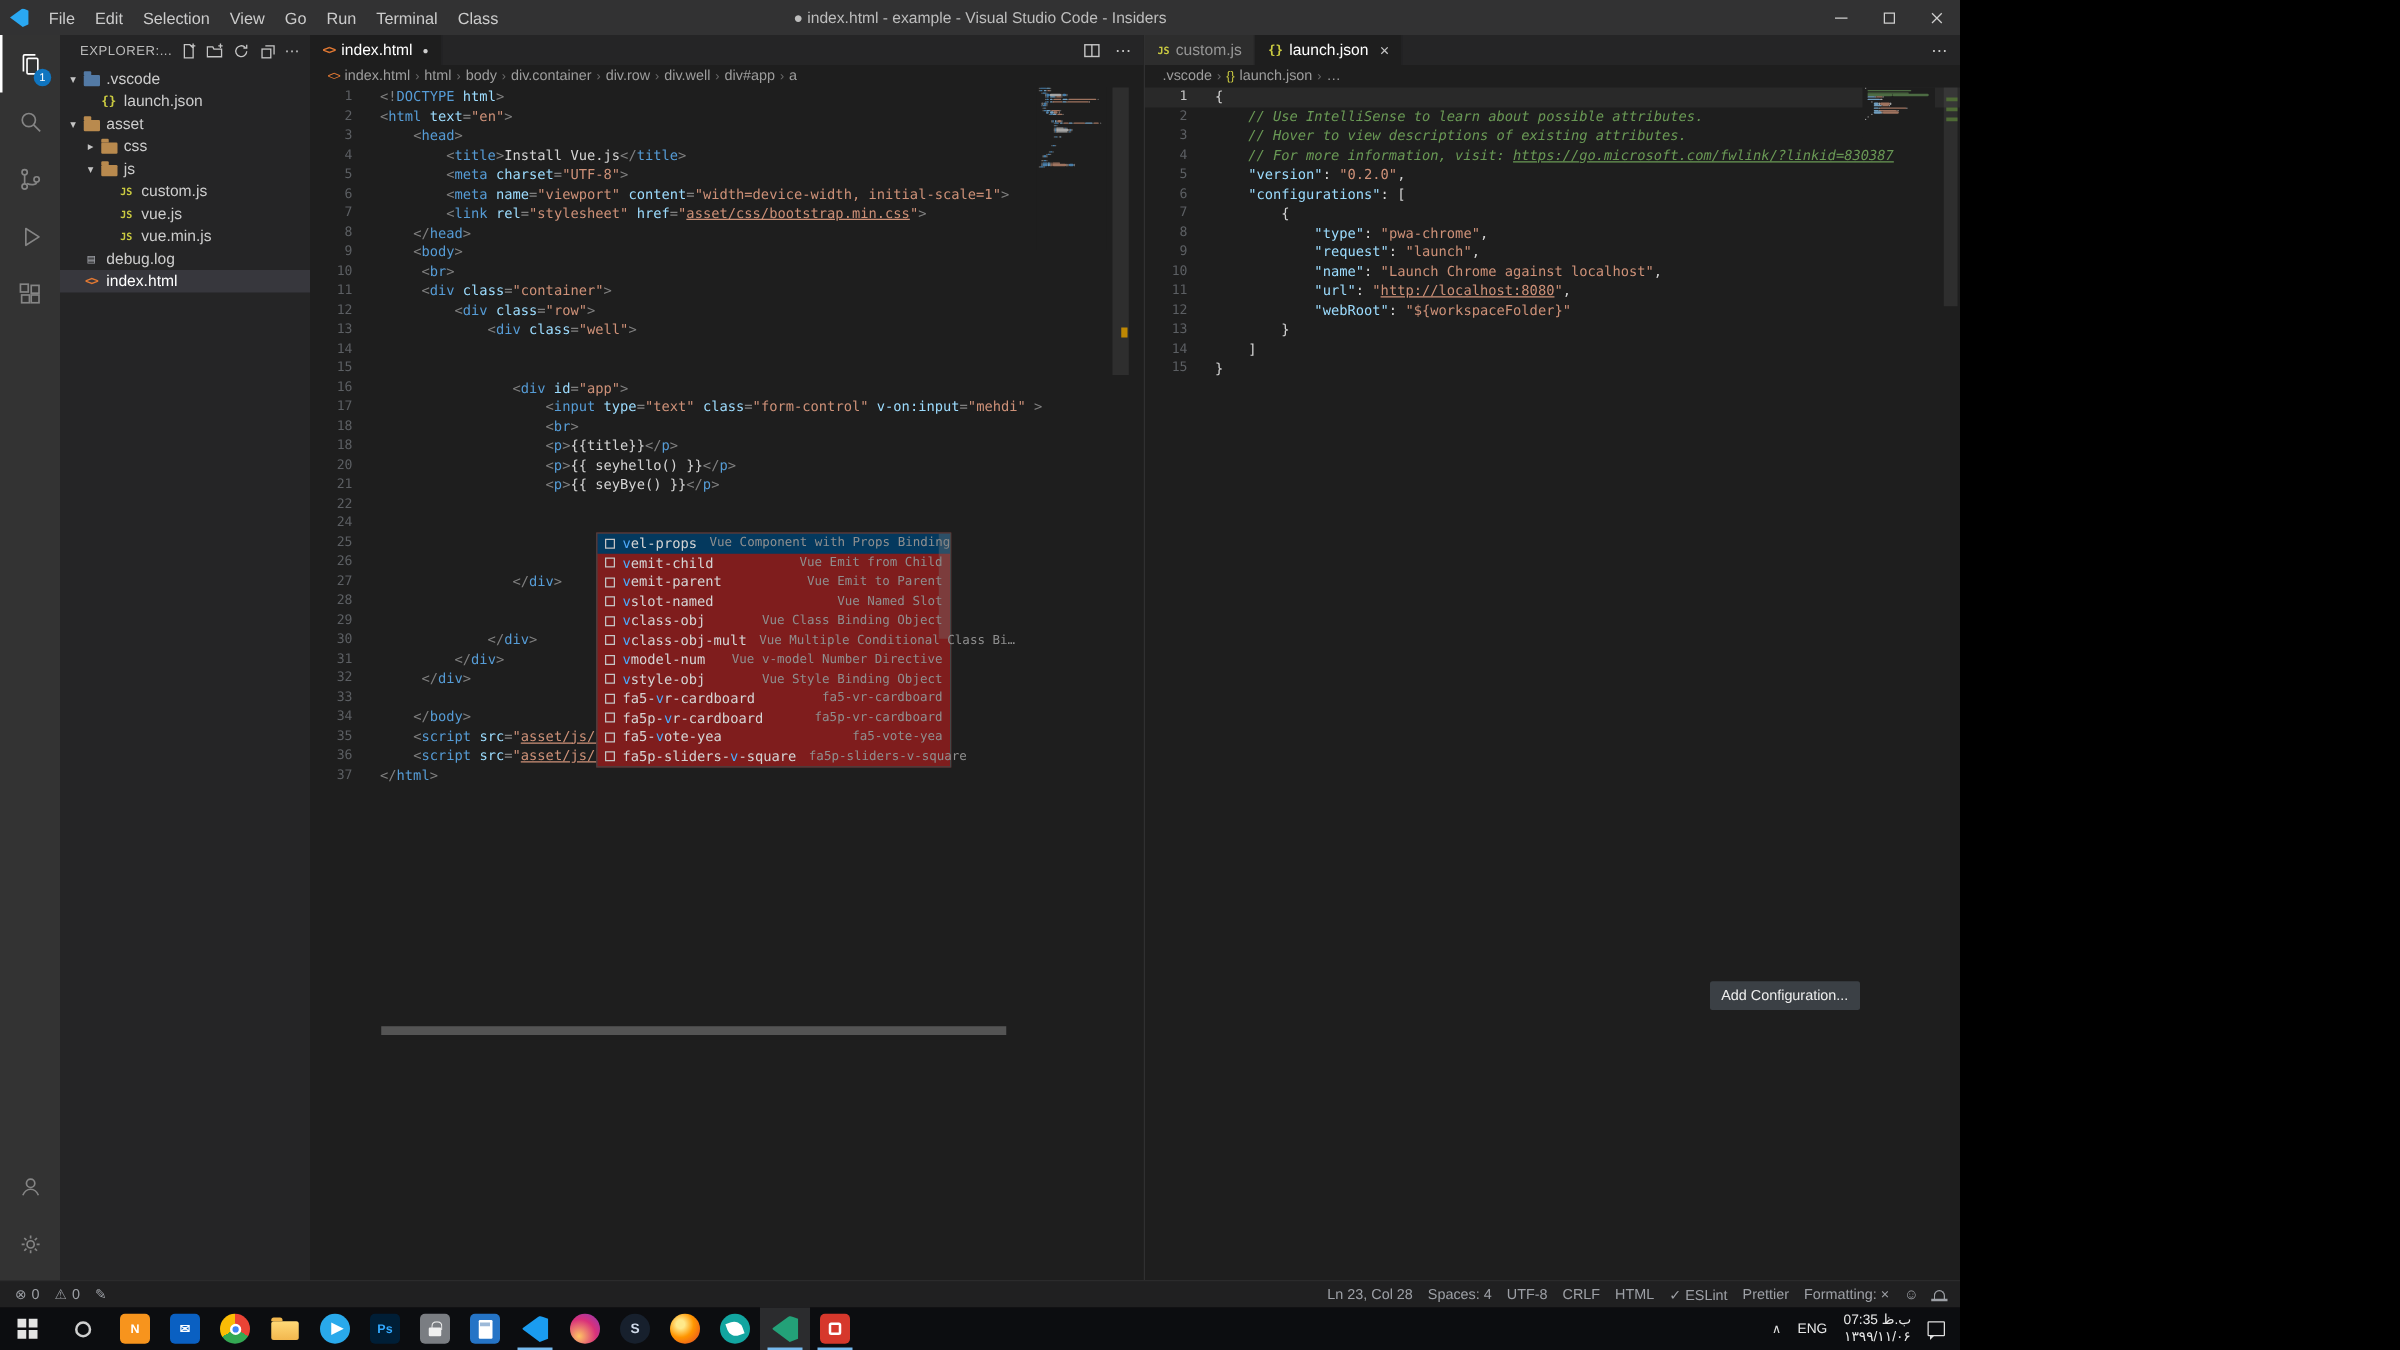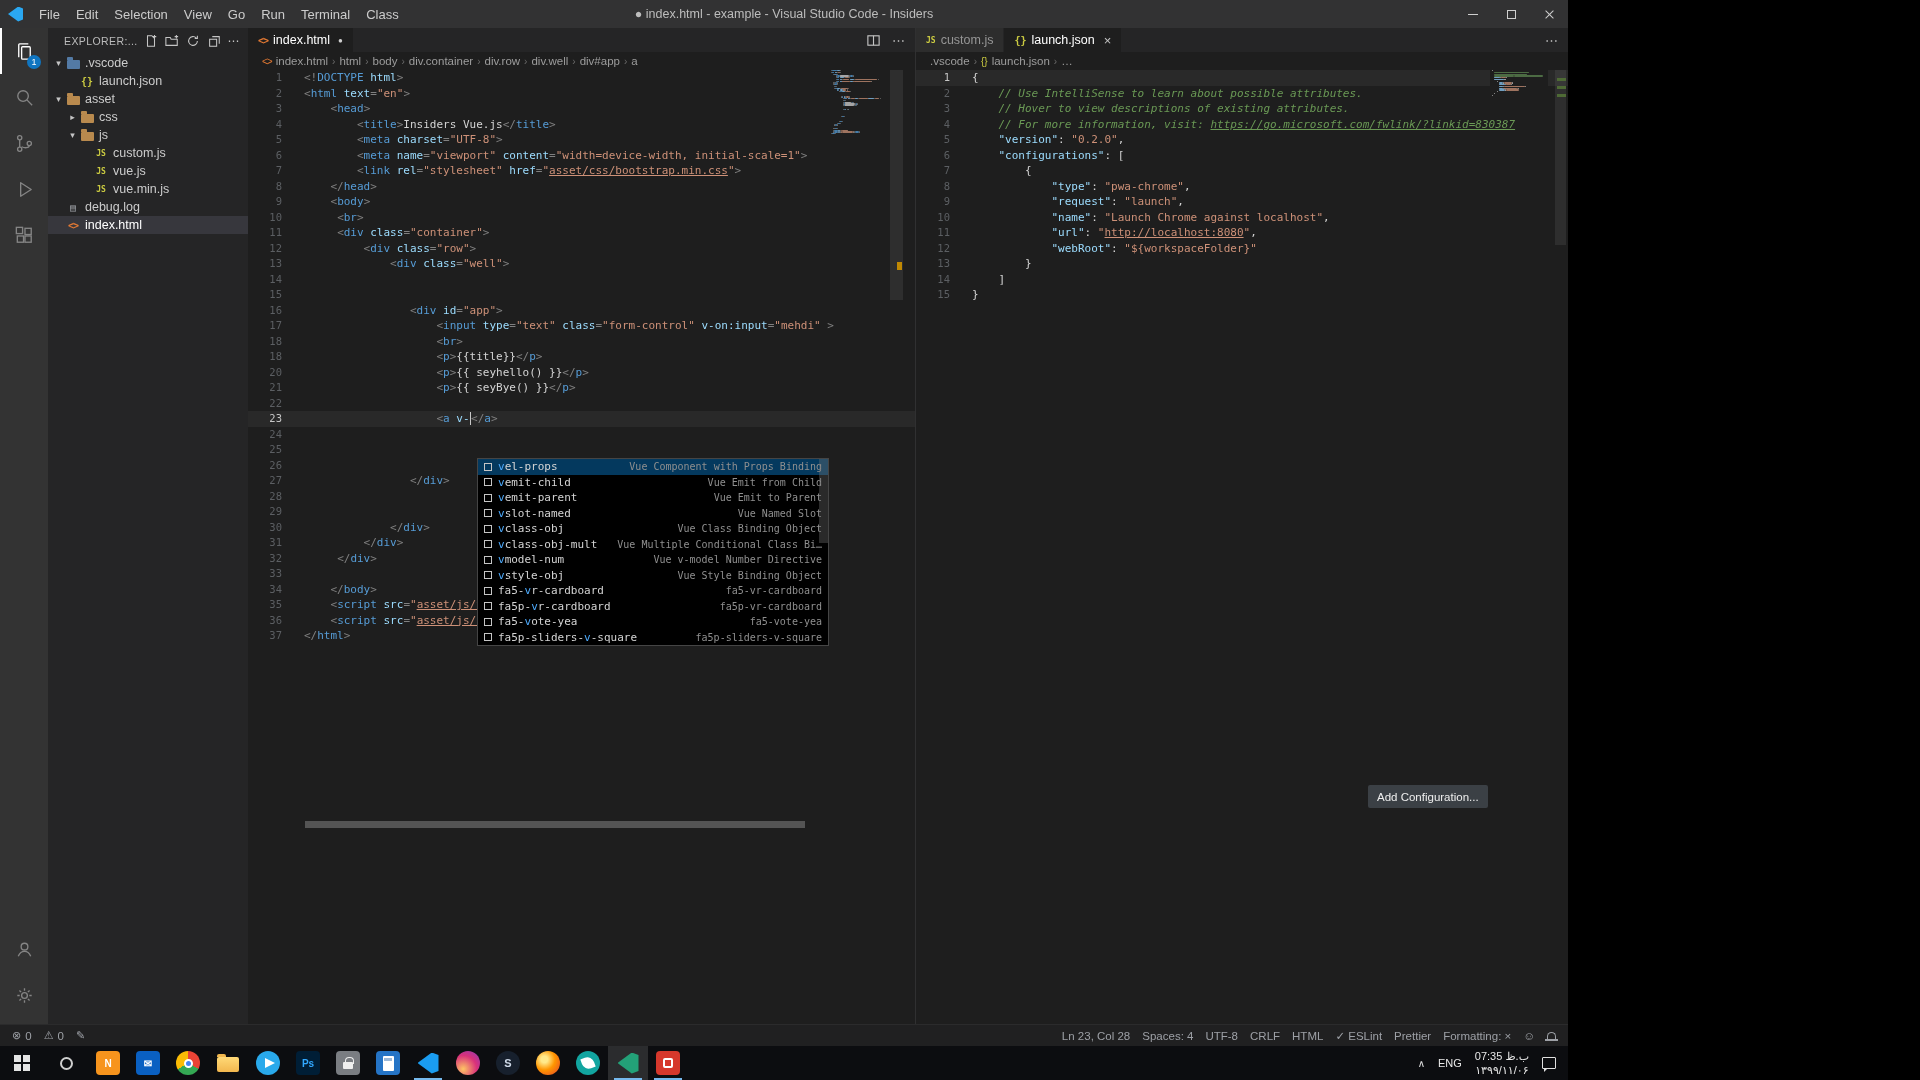--- a/index.html
+++ b/index.html
@@ -85,21 +85,21 @@
 .group-right .minimap{right:20px;top:42px;width:58px;height:40px;}
 .mm-bar{position:absolute;height:1.4px;border-radius:1px;opacity:.85;}
 .vslider{position:absolute;background:rgba(121,121,121,0.18);z-index:6;}
 .group-left .vslider{right:12px;top:42px;width:13px;height:230px;}
 .group-right .vslider{right:2px;top:42px;width:11px;height:175px;}
 .ovr-mark{position:absolute;right:13px;top:234px;width:5px;height:8px;background:#bf8803;z-index:7;}
 .ovr-green{position:absolute;right:2px;width:9px;height:3px;background:#4e6a35;z-index:7;}
 .hslider{position:absolute;left:57px;top:793px;width:500px;height:7px;background:rgba(145,145,145,0.48);z-index:8;}
 
 
-.suggest{position:absolute;left:229px;top:398px;width:352px;height:188px;background:#000000;border:1px solid #454545;z-index:20;font-family:"DejaVu Sans Mono","Liberation Mono",monospace;margin-top:32px;}
+.suggest{position:absolute;left:229px;top:398px;width:284px;height:188px;background:#7f1d1d;border:1px solid #454545;z-index:20;font-family:"DejaVu Sans Mono","Liberation Mono",monospace;}
 .sg-row{height:15.5px;display:flex;align-items:center;padding:0 6px;font-size:11px;color:#d4d4d4;white-space:nowrap;cursor:default;}
 .sg-row.selected{background:#04395e;}
 .sg-icon{width:8px;height:8px;border:1px solid #c5c5c5;margin-right:6px;flex:none;}
 .sg-label .m{color:#4daafc;}
 .sg-detail{margin-left:auto;color:#8f8f8f;font-size:10px;padding-left:10px;}
 .sg-slider{position:absolute;right:0;top:0;width:9px;height:84px;background:rgba(121,121,121,0.35);}
 
 
 .addcfg{position:absolute;left:452px;top:757px;height:23px;padding:0 9px;background:#3b4045;color:#eeeeee;font-size:11.5px;border:none;border-radius:2px;display:flex;align-items:center;font-family:"Liberation Sans",sans-serif;cursor:default;z-index:9;}
 
@@ -362,40 +362,39 @@
           </span>
           <span class="crumb-sep">›</span>
           <span class="crumb">
             <span>a</span>
           </span>
         </div>
       <div class="code">
           <div class="line"><span class="ln">1</span><span class="lc"><span class="tk-pn">&lt;!</span><span class="tk-tg">DOCTYPE</span><span class="tk-tx"> </span><span class="tk-at">html</span><span class="tk-pn">&gt;</span></span></div>
           <div class="line"><span class="ln">2</span><span class="lc"><span class="tk-pn">&lt;</span><span class="tk-tg">html</span><span class="tk-tx"> </span><span class="tk-at">text</span><span class="tk-pn">=</span><span class="tk-st">"en"</span><span class="tk-pn">&gt;</span></span></div>
           <div class="line"><span class="ln">3</span><span class="lc"><span class="tk-tx">    </span><span class="tk-pn">&lt;</span><span class="tk-tg">head</span><span class="tk-pn">&gt;</span></span></div>
-          <div class="line"><span class="ln">4</span><span class="lc"><span class="tk-tx">        </span><span class="tk-pn">&lt;</span><span class="tk-tg">title</span><span class="tk-pn">&gt;</span><span class="tk-tx">Insiders Vue.js</span><span class="tk-pn">&lt;/</span><span class="tk-tg">title</span><span class="tk-pn">&gt;</span></span></div>
+          <div class="line"><span class="ln">4</span><span class="lc"><span class="tk-tx">        </span><span class="tk-pn">&lt;</span><span class="tk-tg">title</span><span class="tk-pn">&gt;</span><span class="tk-tx">Install Vue.js</span><span class="tk-pn">&lt;/</span><span class="tk-tg">title</span><span class="tk-pn">&gt;</span></span></div>
           <div class="line"><span class="ln">5</span><span class="lc"><span class="tk-tx">        </span><span class="tk-pn">&lt;</span><span class="tk-tg">meta</span><span class="tk-tx"> </span><span class="tk-at">charset</span><span class="tk-pn">=</span><span class="tk-st">"UTF-8"</span><span class="tk-pn">&gt;</span></span></div>
           <div class="line"><span class="ln">6</span><span class="lc"><span class="tk-tx">        </span><span class="tk-pn">&lt;</span><span class="tk-tg">meta</span><span class="tk-tx"> </span><span class="tk-at">name</span><span class="tk-pn">=</span><span class="tk-st">"viewport"</span><span class="tk-tx"> </span><span class="tk-at">content</span><span class="tk-pn">=</span><span class="tk-st">"width=device-width, initial-scale=1"</span><span class="tk-pn">&gt;</span></span></div>
           <div class="line"><span class="ln">7</span><span class="lc"><span class="tk-tx">        </span><span class="tk-pn">&lt;</span><span class="tk-tg">link</span><span class="tk-tx"> </span><span class="tk-at">rel</span><span class="tk-pn">=</span><span class="tk-st">"stylesheet"</span><span class="tk-tx"> </span><span class="tk-at">href</span><span class="tk-pn">=</span><span class="tk-st">"</span><span class="tk-lk">asset/css/bootstrap.min.css</span><span class="tk-st">"</span><span class="tk-pn">&gt;</span></span></div>
           <div class="line"><span class="ln">8</span><span class="lc"><span class="tk-tx">    </span><span class="tk-pn">&lt;/</span><span class="tk-tg">head</span><span class="tk-pn">&gt;</span></span></div>
           <div class="line"><span class="ln">9</span><span class="lc"><span class="tk-tx">    </span><span class="tk-pn">&lt;</span><span class="tk-tg">body</span><span class="tk-pn">&gt;</span></span></div>
           <div class="line"><span class="ln">10</span><span class="lc"><span class="tk-tx">     </span><span class="tk-pn">&lt;</span><span class="tk-tg">br</span><span class="tk-pn">&gt;</span></span></div>
           <div class="line"><span class="ln">11</span><span class="lc"><span class="tk-tx">     </span><span class="tk-pn">&lt;</span><span class="tk-tg">div</span><span class="tk-tx"> </span><span class="tk-at">class</span><span class="tk-pn">=</span><span class="tk-st">"container"</span><span class="tk-pn">&gt;</span></span></div>
           <div class="line"><span class="ln">12</span><span class="lc"><span class="tk-tx">         </span><span class="tk-pn">&lt;</span><span class="tk-tg">div</span><span class="tk-tx"> </span><span class="tk-at">class</span><span class="tk-pn">=</span><span class="tk-st">"row"</span><span class="tk-pn">&gt;</span></span></div>
           <div class="line"><span class="ln">13</span><span class="lc"><span class="tk-tx">             </span><span class="tk-pn">&lt;</span><span class="tk-tg">div</span><span class="tk-tx"> </span><span class="tk-at">class</span><span class="tk-pn">=</span><span class="tk-st">"well"</span><span class="tk-pn">&gt;</span></span></div>
           <div class="line"><span class="ln">14</span><span class="lc"></span></div>
           <div class="line"><span class="ln">15</span><span class="lc"></span></div>
           <div class="line"><span class="ln">16</span><span class="lc"><span class="tk-tx">                </span><span class="tk-pn">&lt;</span><span class="tk-tg">div</span><span class="tk-tx"> </span><span class="tk-at">id</span><span class="tk-pn">=</span><span class="tk-st">"app"</span><span class="tk-pn">&gt;</span></span></div>
           <div class="line"><span class="ln">17</span><span class="lc"><span class="tk-tx">                    </span><span class="tk-pn">&lt;</span><span class="tk-tg">input</span><span class="tk-tx"> </span><span class="tk-at">type</span><span class="tk-pn">=</span><span class="tk-st">"text"</span><span class="tk-tx"> </span><span class="tk-at">class</span><span class="tk-pn">=</span><span class="tk-st">"form-control"</span><span class="tk-tx"> </span><span class="tk-at">v-on:input</span><span class="tk-pn">=</span><span class="tk-st">"mehdi"</span><span class="tk-tx"> </span><span class="tk-pn">&gt;</span></span></div>
           <div class="line"><span class="ln">18</span><span class="lc"><span class="tk-tx">                    </span><span class="tk-pn">&lt;</span><span class="tk-tg">br</span><span class="tk-pn">&gt;</span></span></div>
           <div class="line"><span class="ln">18</span><span class="lc"><span class="tk-tx">                    </span><span class="tk-pn">&lt;</span><span class="tk-tg">p</span><span class="tk-pn">&gt;</span><span class="tk-tx">{{title}}</span><span class="tk-pn">&lt;/</span><span class="tk-tg">p</span><span class="tk-pn">&gt;</span></span></div>
           <div class="line"><span class="ln">20</span><span class="lc"><span class="tk-tx">                    </span><span class="tk-pn">&lt;</span><span class="tk-tg">p</span><span class="tk-pn">&gt;</span><span class="tk-tx">{{ seyhello() }}</span><span class="tk-pn">&lt;/</span><span class="tk-tg">p</span><span class="tk-pn">&gt;</span></span></div>
           <div class="line"><span class="ln">21</span><span class="lc"><span class="tk-tx">                    </span><span class="tk-pn">&lt;</span><span class="tk-tg">p</span><span class="tk-pn">&gt;</span><span class="tk-tx">{{ seyBye() }}</span><span class="tk-pn">&lt;/</span><span class="tk-tg">p</span><span class="tk-pn">&gt;</span></span></div>
           <div class="line"><span class="ln">22</span><span class="lc"></span></div>
-          <div class="line active-line"><span class="ln">23</span><span class="lc"><span class="tk-tx">                    </span><span class="tk-pn">&lt;</span><span class="tk-tg">a</span><span class="tk-tx"> </span><span class="tk-at">v-</span><span class="cursor"></span><span class="tk-pn">&lt;/</span><span class="tk-tg">a</span><span class="tk-pn">&gt;</span></span></div>
           <div class="line"><span class="ln">24</span><span class="lc"></span></div>
           <div class="line"><span class="ln">25</span><span class="lc"></span></div>
           <div class="line"><span class="ln">26</span><span class="lc"></span></div>
           <div class="line"><span class="ln">27</span><span class="lc"><span class="tk-tx">                </span><span class="tk-pn">&lt;/</span><span class="tk-tg">div</span><span class="tk-pn">&gt;</span></span></div>
           <div class="line"><span class="ln">28</span><span class="lc"></span></div>
           <div class="line"><span class="ln">29</span><span class="lc"></span></div>
           <div class="line"><span class="ln">30</span><span class="lc"><span class="tk-tx">             </span><span class="tk-pn">&lt;/</span><span class="tk-tg">div</span><span class="tk-pn">&gt;</span></span></div>
           <div class="line"><span class="ln">31</span><span class="lc"><span class="tk-tx">         </span><span class="tk-pn">&lt;/</span><span class="tk-tg">div</span><span class="tk-pn">&gt;</span></span></div>
           <div class="line"><span class="ln">32</span><span class="lc"><span class="tk-tx">     </span><span class="tk-pn">&lt;/</span><span class="tk-tg">div</span><span class="tk-pn">&gt;</span></span></div>
           <div class="line"><span class="ln">33</span><span class="lc"></span></div>

